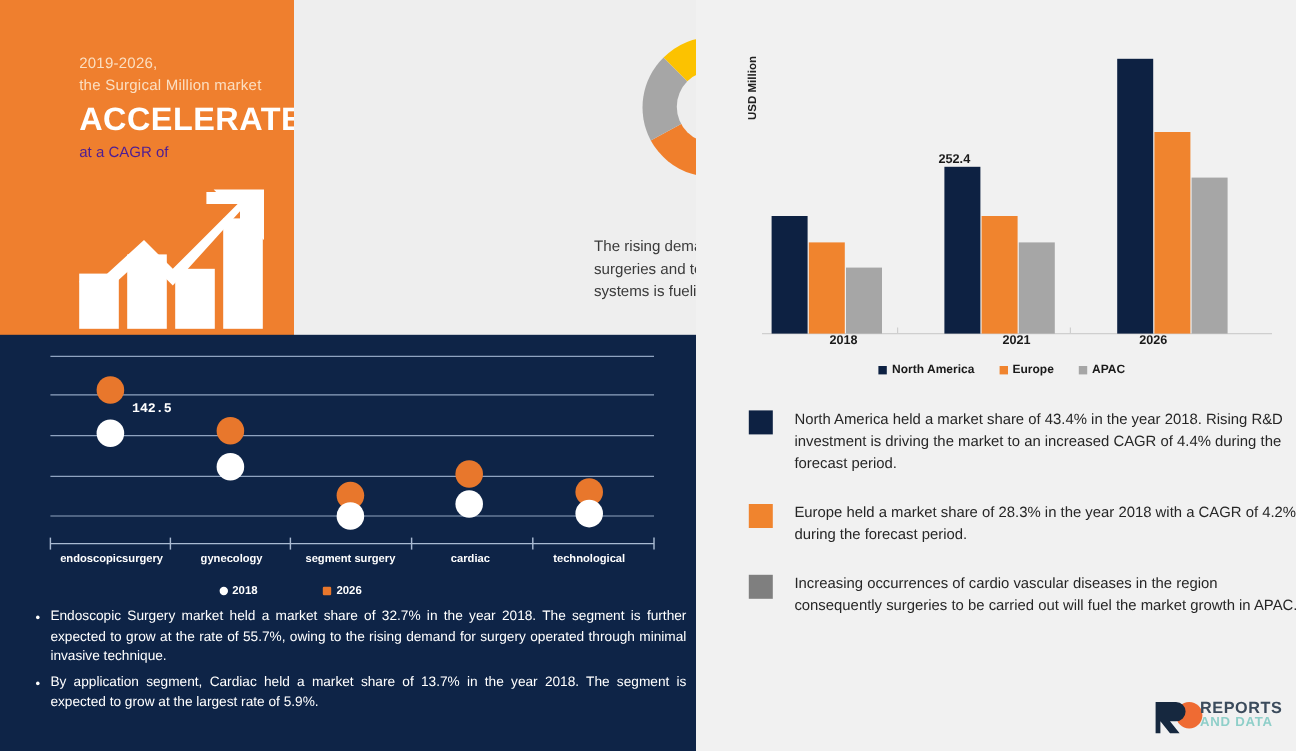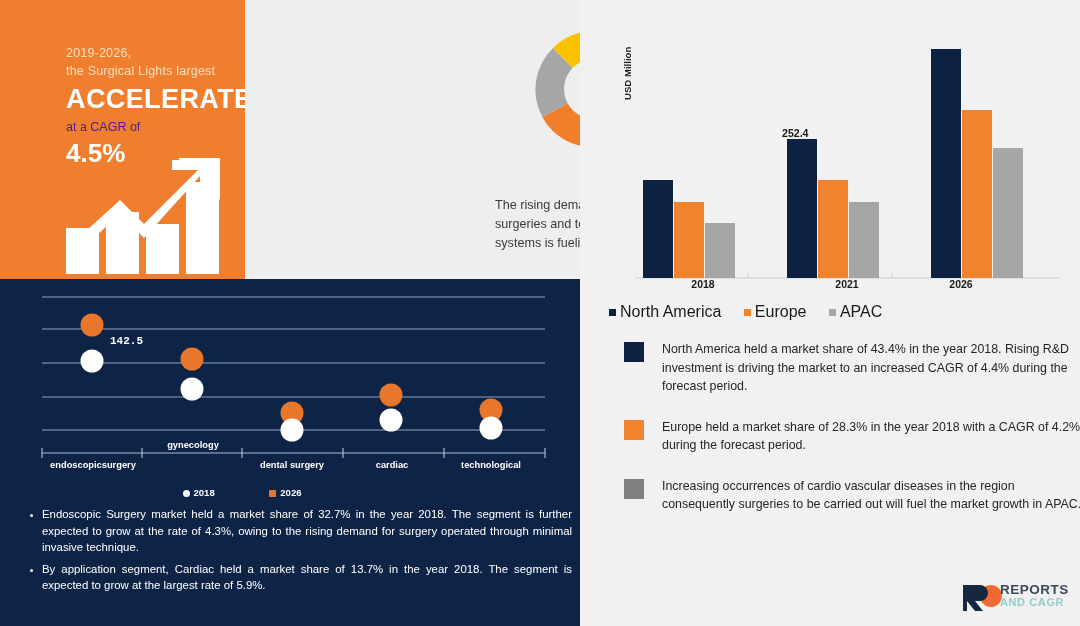--- a/index.html
+++ b/index.html
@@ -106,21 +106,21 @@
   .bar-label{
     position:absolute;font-size:10.6px;font-weight:bold;color:#1a1a1a;
     white-space:nowrap;
   }
   .cat-label{
     position:absolute;font-size:10.5px;font-weight:bold;color:#1a1a1a;
     text-align:center;white-space:nowrap;
   }
   .bar-legend{
     position:absolute;left:600px;top:303px;width:470px;
-    text-align:left;font-size:16px;font-weight:normal;color:#1a1a1a;
+    text-align:center;font-size:10px;font-weight:bold;color:#1a1a1a;
   }
   .bar-legend span.item{margin:0 9px;display:inline-block;}
   .bar-legend i{
     display:inline-block;width:7px;height:7px;margin-right:4px;
     vertical-align:middle;
   }
 
   
   .right-bullets{position:absolute;left:624px;top:340px;width:460px;}
   .rb-row{display:flex;align-items:flex-start;margin-bottom:22px;}
@@ -140,24 +140,23 @@
   .logo-t2{font-size:11px;font-weight:bold;color:#8fcfc9;letter-spacing:.6px;}
 </style>
 </head>
 <body>
 
 <div class="page">
 
   <div class="panel-orange">
     <div class="acc-text">
       <div class="acc-line">2019-2026,</div>
-      <div class="acc-line">the Surgical Lights largest</div>
+      <div class="acc-line">the Surgical Million market</div>
       <div class="acc-big">ACCELERATE</div>
       <div class="acc-cagr">at a CAGR of</div>
-      <div class="acc-pct">4.5%</div>
     </div>
     <svg class="growth-icon" viewBox="0 0 170 125">
       <rect x="6" y="78" width="33" height="46" fill="#ffffff"></rect>
       <rect x="46" y="62" width="33" height="62" fill="#ffffff"></rect>
       <rect x="86" y="74" width="33" height="50" fill="#ffffff"></rect>
       <rect x="126" y="32" width="33" height="92" fill="#ffffff"></rect>
       <path d="M6,70 L14,78 L60,36 L84,60 L138,6 L112,6 L112,-4 L150,-4 L150,34 L140,34 L140,12 L84,74 L60,50 L14,92 Z" fill="#ffffff" transform="translate(0,14)"></path>
       <path d="M118,8 L160,8 L160,50 L150,40 L150,18 L128,18 Z" fill="#ffffff"></path>
     </svg>
   </div>
@@ -213,33 +212,33 @@
     <circle cx="391" cy="110" r="11.5" fill="#e8772c"></circle>
     <circle cx="391" cy="135" r="11.5" fill="#ffffff"></circle>
 
     <circle cx="491" cy="125" r="11.5" fill="#e8772c"></circle>
     <circle cx="491" cy="143" r="11.5" fill="#ffffff"></circle>
   </svg>
 
   <div class="dp-value" style="left:110px;top:335px;">142.5</div>
 
   <div class="dp-label" style="left:44px;top:460px;width:98px;">endoscopicsurgery</div>
-  <div class="dp-label" style="left:144px;top:440px;width:98px;">gynecology</div>
-  <div class="dp-label" style="left:243px;top:460px;width:98px;">dental surgery</div>
+  <div class="dp-label" style="left:144px;top:460px;width:98px;">gynecology</div>
+  <div class="dp-label" style="left:243px;top:460px;width:98px;">segment surgery</div>
   <div class="dp-label" style="left:343px;top:460px;width:98px;">cardiac</div>
   <div class="dp-label" style="left:442px;top:460px;width:98px;">technological</div>
 
   <div class="dp-legend">
     <span class="item"><i style="background:#ffffff"></i><span>2018</span></span>
     <span class="item"><i class="sq" style="background:#e8772c"></i><span>2026</span></span>
   </div>
 
   <div class="navy-bullets">
     <ul>
-      <li>Endoscopic Surgery market held a market share of 32.7% in the year 2018. The segment is further expected to grow at the rate of 4.3%, owing to the rising demand for surgery operated through minimal invasive technique.</li>
+      <li>Endoscopic Surgery market held a market share of 32.7% in the year 2018. The segment is further expected to grow at the rate of 55.7%, owing to the rising demand for surgery operated through minimal invasive technique.</li>
       <li>By application segment, Cardiac held a market share of 13.7% in the year 2018. The segment is expected to grow at the largest rate of 5.9%.</li>
     </ul>
   </div>
 
   <div class="panel-right"></div>
 
   <div class="axis-title">USD Million</div>
 
   <svg class="barchart" viewBox="0 0 470 290">
 
@@ -287,16 +286,16 @@
     </div>
   </div>
 
   <svg class="logo" viewBox="0 0 110 34">
     <circle cx="33" cy="15" r="11" fill="#ef6b33"></circle>
     <path d="M5 4 L22 4 A8 8 0 0 1 22 20 L17 20 L25 30 L17 30 L9 20 L9 30 L5 30 Z
              M11 9 L21 9 A3.2 3.2 0 0 1 21 15.4 L11 15.4 Z" fill="#16283f"></path>
   </svg>
   <div class="logo-text">
     <div class="logo-t1">REPORTS</div>
-    <div class="logo-t2">AND CAGR</div>
+    <div class="logo-t2">AND DATA</div>
   </div>
 
 </div>
 
 </body></html>

